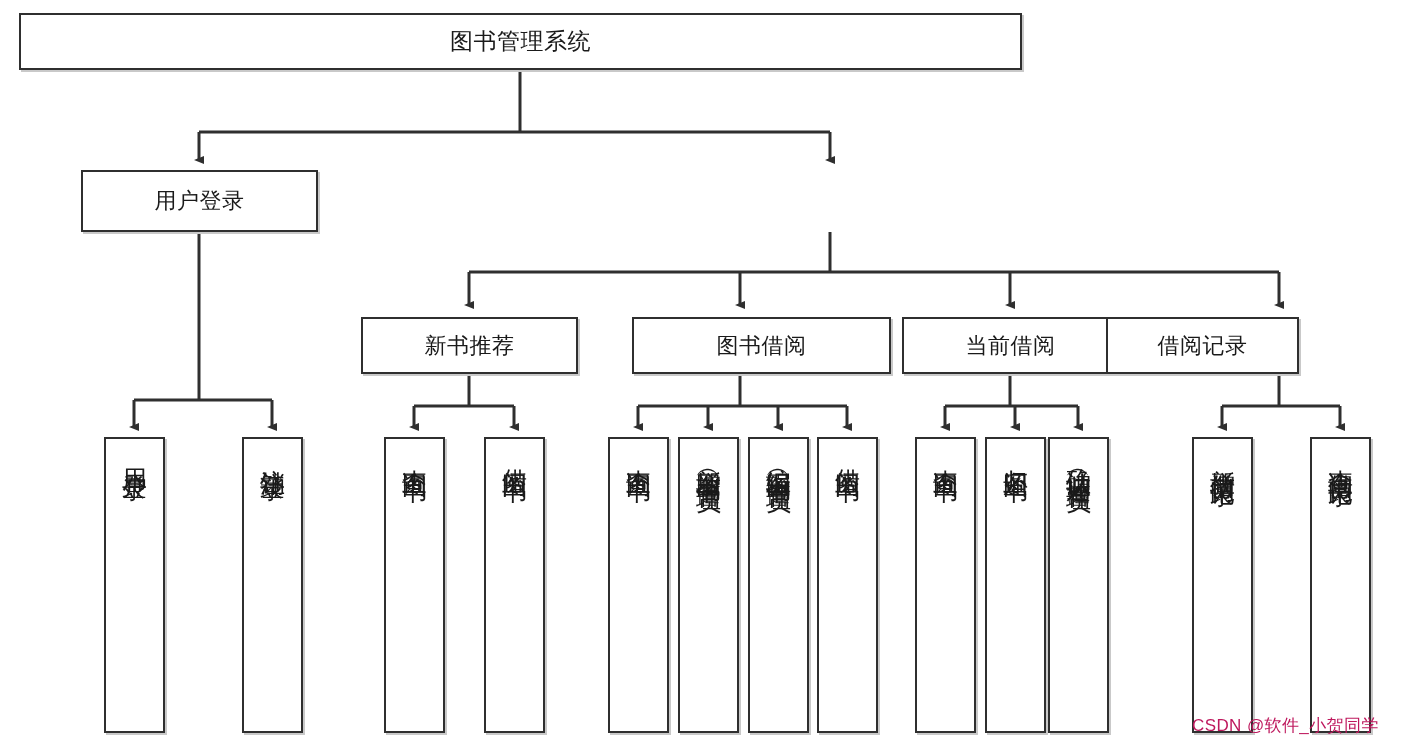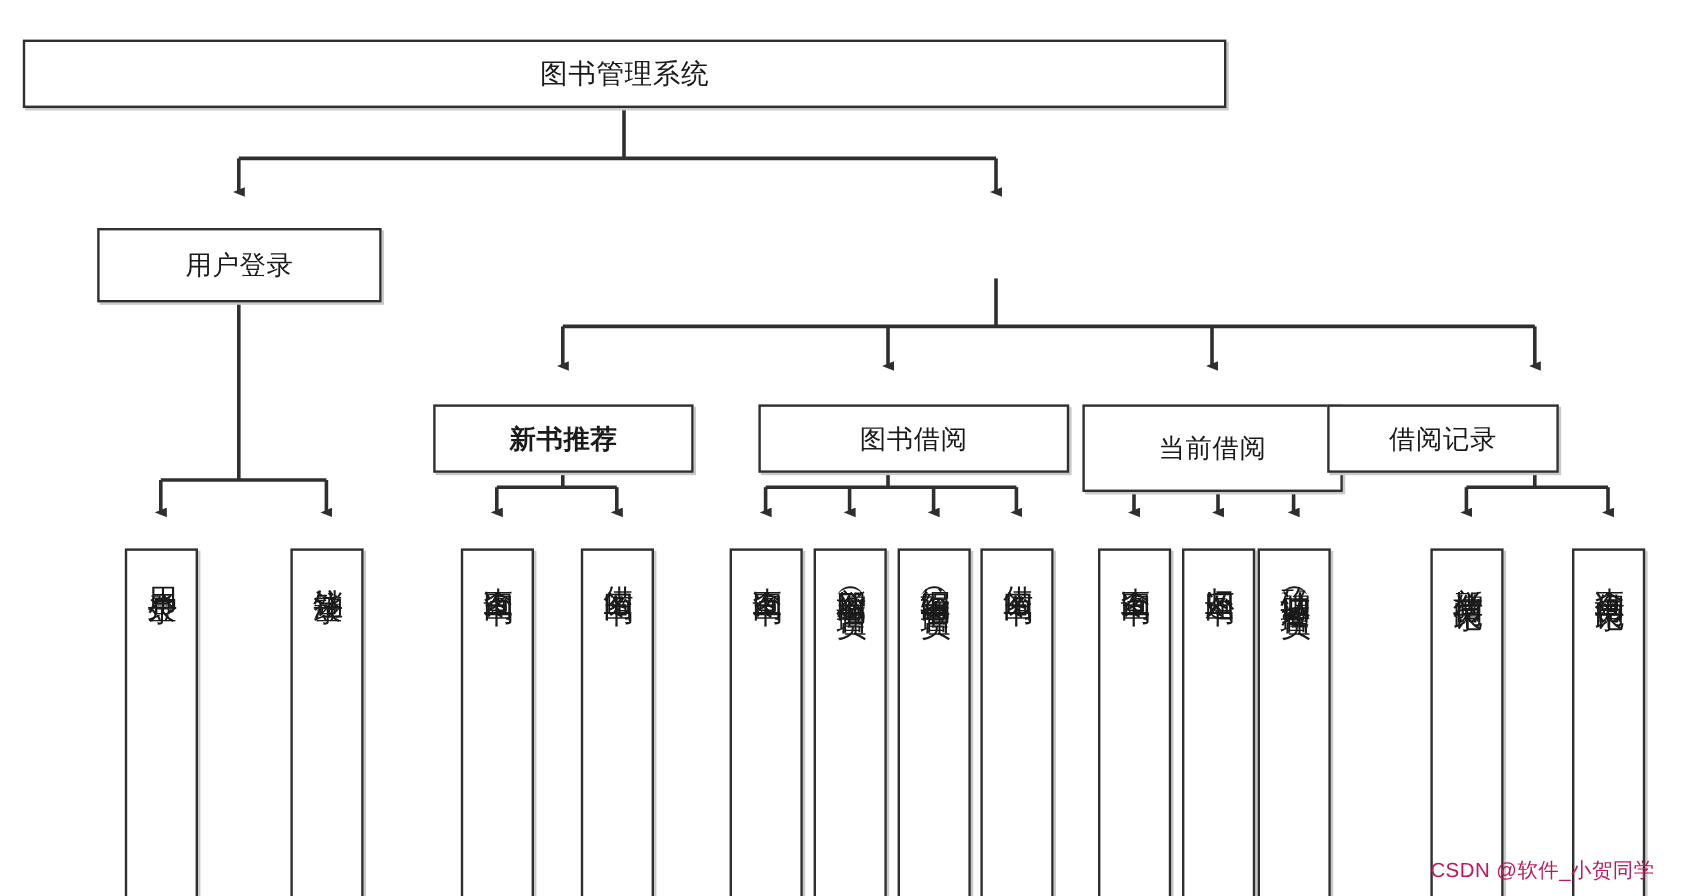--- a/index.html
+++ b/index.html
@@ -26,21 +26,20 @@
   }
   .node {
     position: absolute;
     box-sizing: border-box;
     background: #ffffff;
     border: 2px solid #2f2f2f;
     display: flex;
     align-items: center;
     justify-content: center;
     color: #1a1a1a;
-    margin-top: 20px;
   }
   .node.shadowed {
     box-shadow: 2px 2px 0 0 #c9c9c9;
   }
   .node-label {
     line-height: 1.08;
     letter-spacing: 0.5px;
     white-space: nowrap;
   }
   .node.horiz .node-label {
@@ -127,27 +126,27 @@
   </svg>
 
   <div class="node root shadowed" style="left:19px; top:13px; width:1003px; height:57px;">
     <span class="node-label">图书管理系统</span>
   </div>
 
   <div class="node horiz shadowed" style="left:81px; top:170px; width:237px; height:62px;">
     <span class="node-label">用户登录</span>
   </div>
 
-  <div class="node horiz shadowed" style="left:361px; top:317px; width:217px; height:57px;font-weight:bold;">
+  <div class="node horiz shadowed" style="left:361px; top:317px; width:217px; height:57px;">
     <span class="node-label">新书推荐</span>
   </div>
   <div class="node horiz shadowed" style="left:632px; top:317px; width:259px; height:57px;">
     <span class="node-label">图书借阅</span>
   </div>
-  <div class="node horiz shadowed" style="left:902px; top:317px; width:217px; height:73px;">
+  <div class="node horiz shadowed" style="left:902px; top:317px; width:217px; height:57px;">
     <span class="node-label">当前借阅</span>
   </div>
   <div class="node horiz shadowed" style="left:1106px; top:317px; width:193px; height:57px;">
     <span class="node-label">借阅记录</span>
   </div>
 
   <div class="node vert shadowed" style="left:104px; top:437px; width:61px; height:296px;">
     <span class="node-label">用户登录</span>
   </div>
   <div class="node vert shadowed" style="left:242px; top:437px; width:61px; height:296px;">

